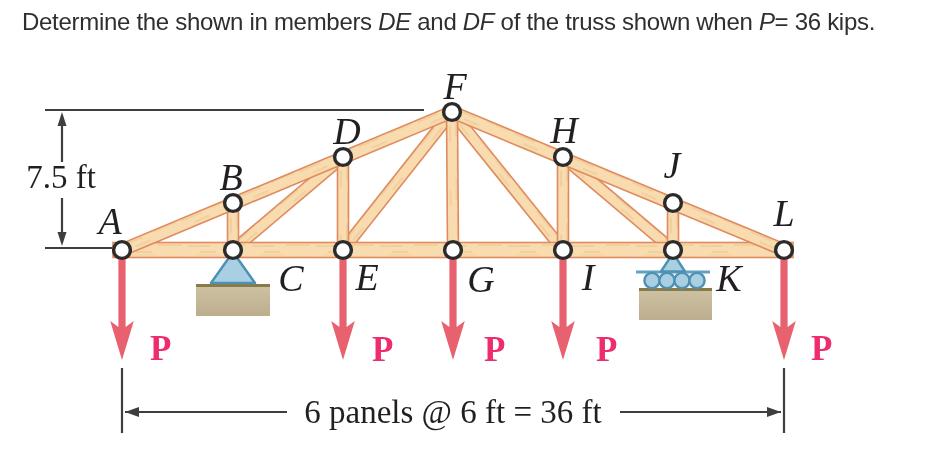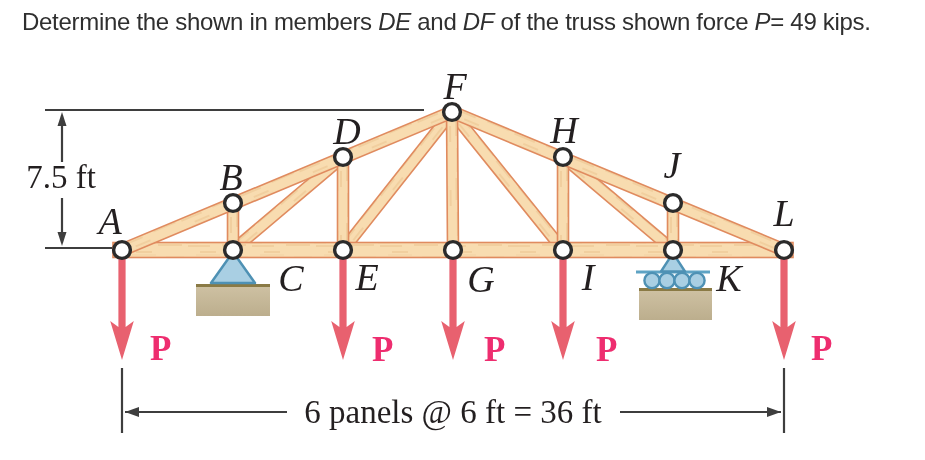--- a/index.html
+++ b/index.html
@@ -9,21 +9,21 @@
          white-space:nowrap;letter-spacing:-0.3px;}
   .title i{font-style:italic;}
   #truss-svg{position:absolute;left:0;top:0;}
   .jl{font:italic 38px "Liberation Serif",serif;}
   .dt{font:33px "Liberation Serif",serif;}
   .pl{font:bold 35px "Liberation Serif",serif;}
 </style>
 </head>
 <body>
 
-<div class="title"><span>Determine the shown in members </span><i>DE</i><span> and </span><i>DF</i><span> of the truss shown force </span><i>P</i><span>= 49 kips.</span></div>
+<div class="title"><span>Determine the shown in members </span><i>DE</i><span> and </span><i>DF</i><span> of the truss shown when </span><i>P</i><span>= 36 kips.</span></div>
 
 <svg id="truss-svg" width="925" height="460" viewBox="0 0 925 460">
     <defs>
       <pattern id="woodpat" width="64" height="16" patternUnits="userSpaceOnUse">
         <rect x="0" y="0" width="64" height="16" fill="#f8dcb0"></rect>
         <path d="M2 12H24M36 11H60M14 2H30" stroke="#eac28f" stroke-width="1.2" fill="none"></path>
         <path d="M10 5H34M44 7H62M0 9H12" stroke="#f4d6a8" stroke-width="1.6" fill="none"></path>
       </pattern>
       <linearGradient id="gnd" x1="0" y1="0" x2="0" y2="1">
         <stop offset="0%" stop-color="#cfc2a4"></stop>

